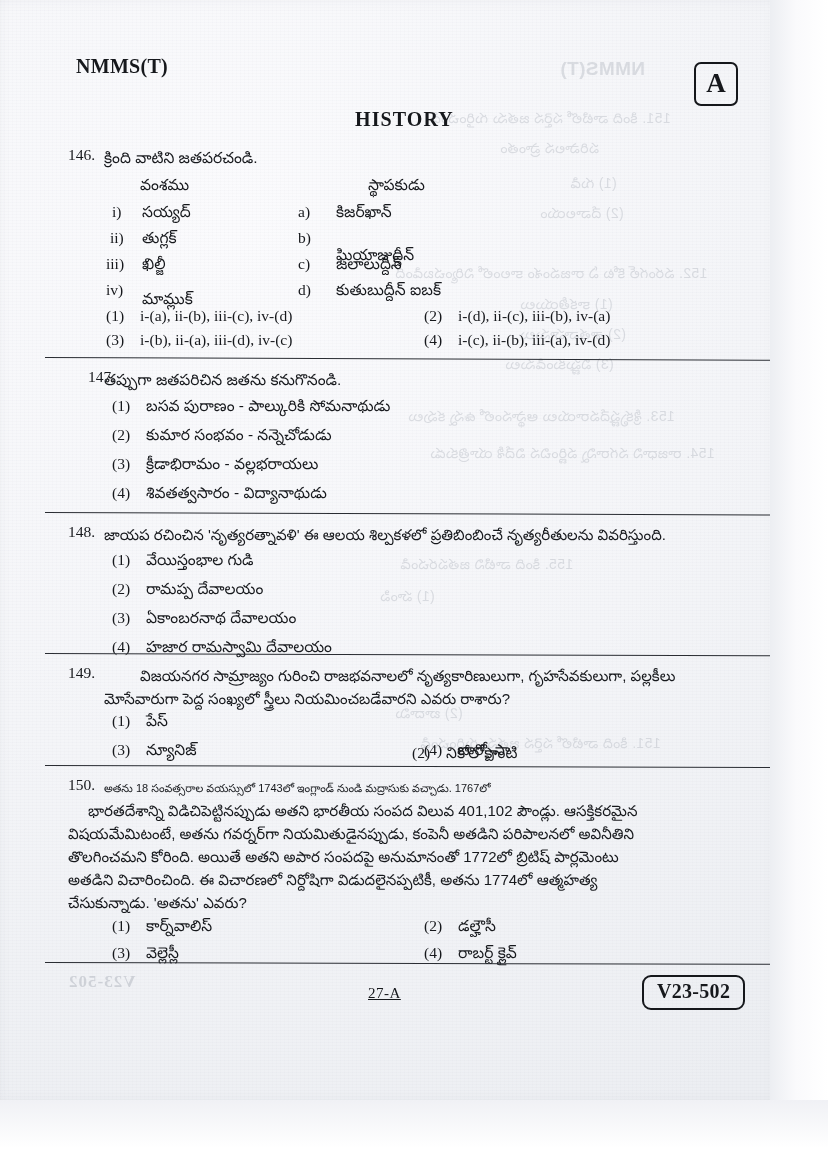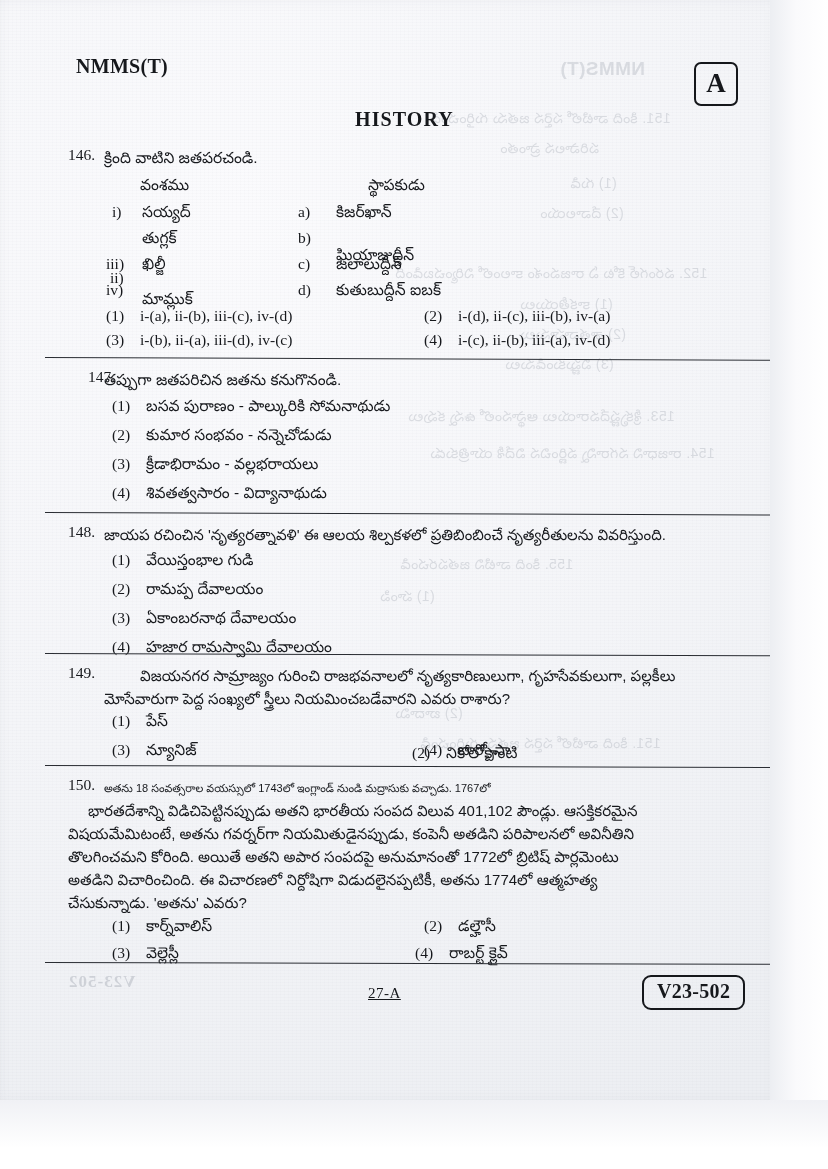--- a/index.html
+++ b/index.html
@@ -235,21 +235,21 @@
   <div class="question-block">
     <div class="q-num" style="top:146px;">146.</div>
     <div class="q-stem tel" style="top:146px;">క్రింది వాటిని జతపరచండి.</div>
 
     <div class="col-head tel" style="left:140px; top:176px;">వంశము</div>
     <div class="col-head tel" style="left:368px; top:176px;">స్థాపకుడు</div>
 
     <div class="pair-key" style="left:112px; top:203px;">i)</div>
     <div class="pair-val tel" style="left:142px; top:203px;">సయ్యద్</div>
 
-    <div class="pair-key" style="left:110px; top:229px;margin-top:40px;">ii)</div>
+    <div class="pair-key" style="left:110px; top:229px;">ii)</div>
     <div class="pair-val tel" style="left:142px; top:229px;">తుగ్లక్</div>
 
     <div class="pair-key" style="left:106px; top:255px;">iii)</div>
     <div class="pair-val tel" style="left:142px; top:255px;">ఖిల్జీ</div>
 
     <div class="pair-key" style="left:106px; top:281px;">iv)</div>
     <div class="pair-val tel" style="left:142px; top:290px;">మామ్లుక్</div>
 
     <div class="pair-key" style="left:298px; top:203px;">a)</div>
     <div class="pair-val tel" style="left:336px; top:203px;">కిజర్‌ఖాన్</div>
@@ -351,21 +351,21 @@
 
     <div class="opt" style="left:112px; top:917px;">
       <span class="marker">(1)</span><span class="tel">కార్న్‌వాలిస్</span>
     </div>
     <div class="opt" style="left:424px; top:917px;">
       <span class="marker">(2)</span><span class="tel">డల్హౌసీ</span>
     </div>
     <div class="opt" style="left:112px; top:944px;">
       <span class="marker">(3)</span><span class="tel">వెల్లెస్లీ</span>
     </div>
-    <div class="opt" style="left:415px; top:944px;">
+    <div class="opt" style="left:424px; top:944px;">
       <span class="marker">(4)</span><span class="tel">రాబర్ట్ క్లైవ్</span>
     </div>
   </div>
 
   <div class="divider" style="top:962px; transform: rotate(0.14deg);"></div>
 
   <div id="footer-ghost">V23-502</div>
 
   <div id="page-number">27-A</div>
 

